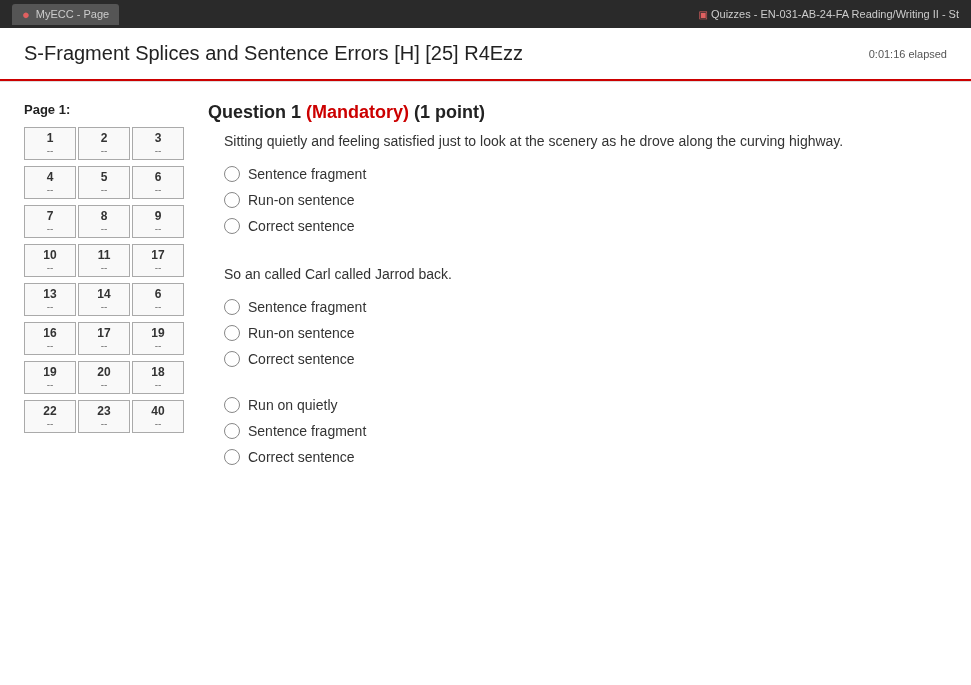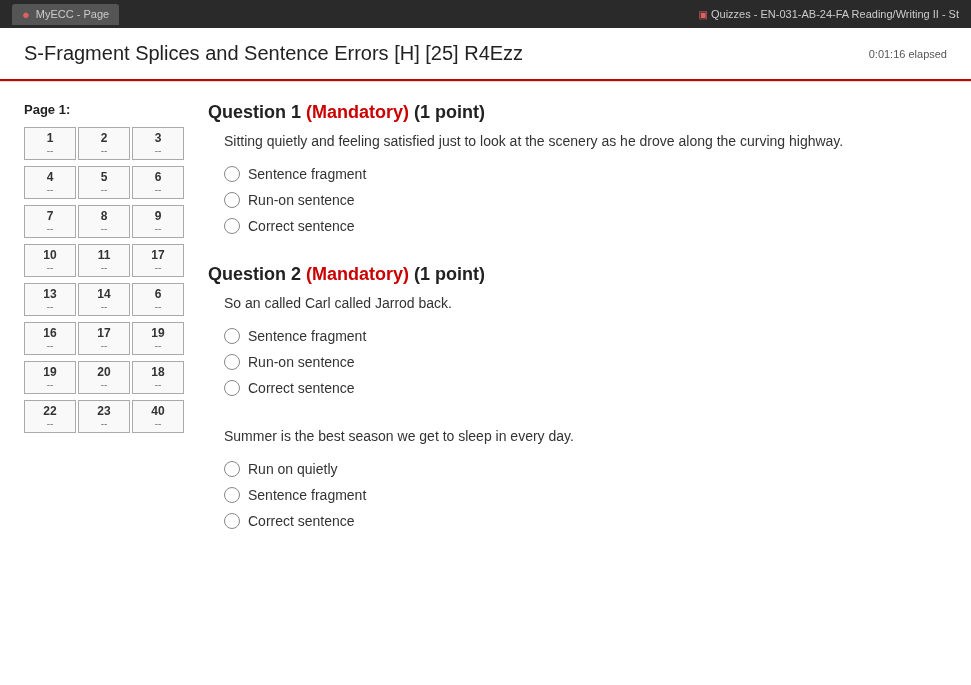--- a/index.html
+++ b/index.html
@@ -310,39 +310,37 @@
               <span class="radio-circle"></span>
               <span>Run-on sentence</span>
             </li>
             <li>
               <span class="radio-circle"></span>
               <span>Correct sentence</span>
             </li>
           </ul>
         </div>
         <div class="question-block">
-          <div class="question-header"><span>Question 2 </span><span class="mandatory">(Mandatory)</span> <span>(1 point)</span></div>
           <div class="question-text">So an called Carl called Jarrod back.</div>
           <ul class="options-list">
             <li>
               <span class="radio-circle"></span>
               <span>Sentence fragment</span>
             </li>
             <li>
               <span class="radio-circle"></span>
               <span>Run-on sentence</span>
             </li>
             <li>
               <span class="radio-circle"></span>
               <span>Correct sentence</span>
             </li>
           </ul>
         </div>
         <div class="question-block">
-          <div class="question-text">Summer is the best season we get to sleep in every day.</div>
           <ul class="options-list">
             <li>
               <span class="radio-circle"></span>
               <span>Run on quietly</span>
             </li>
             <li>
               <span class="radio-circle"></span>
               <span>Sentence fragment</span>
             </li>
             <li>

